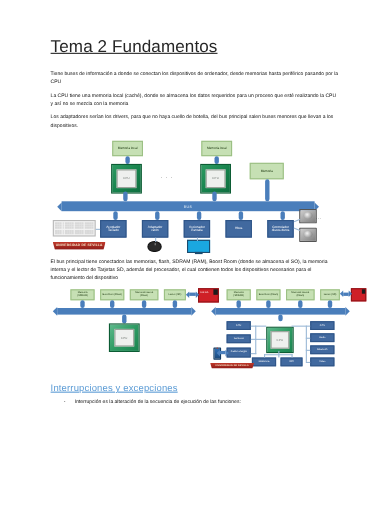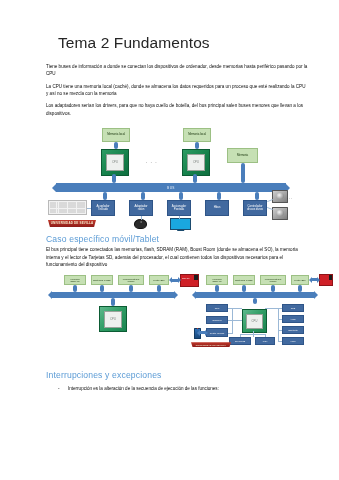--- a/index.html
+++ b/index.html
@@ -8,21 +8,21 @@
     width:339px;height:480px;overflow:hidden;background:#ffffff;
     font-family:"Liberation Sans",sans-serif;color:#0d0d0d;
     -webkit-font-smoothing:antialiased;
   }
   .page{position:relative;width:339px;height:480px;box-sizing:border-box;
         padding:34px 30px 0 46px;}
 
   
   .doc-title{
     font-size:15.5px;font-weight:400;color:#262626;letter-spacing:.1px;
-    margin:0 0 11px 12px;line-height:1.15;
+    margin:0 0 11px 0;line-height:1.15;text-decoration:underline;
   }
   .h2{
     font-size:8.6px;font-weight:400;color:#5b9bd5;letter-spacing:.15px;
     margin:0 0 3px 0;line-height:1.2;
   }
   .h2.tight{margin-bottom:2px;}
   p.body{
     font-size:4.55px;line-height:1.62;margin:0 0 5px 0;color:#0d0d0d;
     letter-spacing:.02px;
   }
@@ -261,21 +261,20 @@
 
     <div class="hdd" style="left:226px;top:68px;width:14px;height:11px;"></div>
     <div class="hdd" style="left:226px;top:85px;width:14px;height:11px;"></div>
     <div class="wire h" style="left:221px;top:78px;width:6px;transform:rotate(-22deg);"></div>
     <div class="wire h" style="left:221px;top:86px;width:6px;transform:rotate(22deg);"></div>
     <div class="ellipsis" style="left:241px;top:74px;font-size:3.6px;">...</div>
 
     <div class="us-banner" style="left:2px;top:98px;width:48px;height:7px;">UNIVERSIDAD DE SEVILLA</div>
   </div>
 
-  <h2 class="h2 tight">Caso específico móvil/Tablet</h2>
   <p class="body">El bus principal tiene conectados las memorias, flash, SDRAM (RAM), Boost Room (donde se almacena el SO), la memoria interna y el lector de Tarjetas SD, además del procesador, el cual contienen todos los dispositivos necesarios para el funcionamiento del dispositivo</p>
 
   <div class="figure" id="fig-mobile">
 
     <div class="node green" style="left:18px;top:2px;width:22px;height:10px;font-size:2.3px;">Memoria (SDRAM)</div>
     <div class="node green" style="left:45px;top:2px;width:22px;height:10px;font-size:2.3px;">Boot Rom (Flash)</div>
     <div class="node green" style="left:72px;top:2px;width:26px;height:10px;font-size:2.3px;">Memoria interna (Flash)</div>
     <div class="node green" style="left:103px;top:2px;width:20px;height:10px;font-size:2.3px;">Lector (SD)</div>
 
     <div class="sdcard" style="left:134px;top:1px;width:17px;height:11px;">
@@ -347,19 +346,19 @@
     <div class="wire h" style="left:194px;top:61px;width:26px;"></div>
     <div class="wire v" style="left:194px;top:61px;height:3px;"></div>
     <div class="wire v" style="left:219px;top:61px;height:3px;"></div>
 
     <div class="battery" style="left:148px;top:55px;width:5px;height:9px;"></div>
     <div class="bus small arrows" style="left:154px;top:58px;width:5px;height:3px;"></div>
 
     <div class="us-banner small" style="left:145px;top:69px;width:40px;height:5px;">UNIVERSIDAD DE SEVILLA</div>
   </div>
 
-  <h2 class="h2" style="margin-top:11px;">Interrupciones y excepciones</h2>
+  <h2 class="h2" style="text-decoration:underline;">Interrupciones y excepciones</h2>
   <div class="bullet-row">
     <span class="bullet-dash">-</span>
     <span class="bullet-text">Interrupción es la alteración de la secuencia de ejecución de las funciones:</span>
   </div>
 
 </div>
 
 </body></html>

